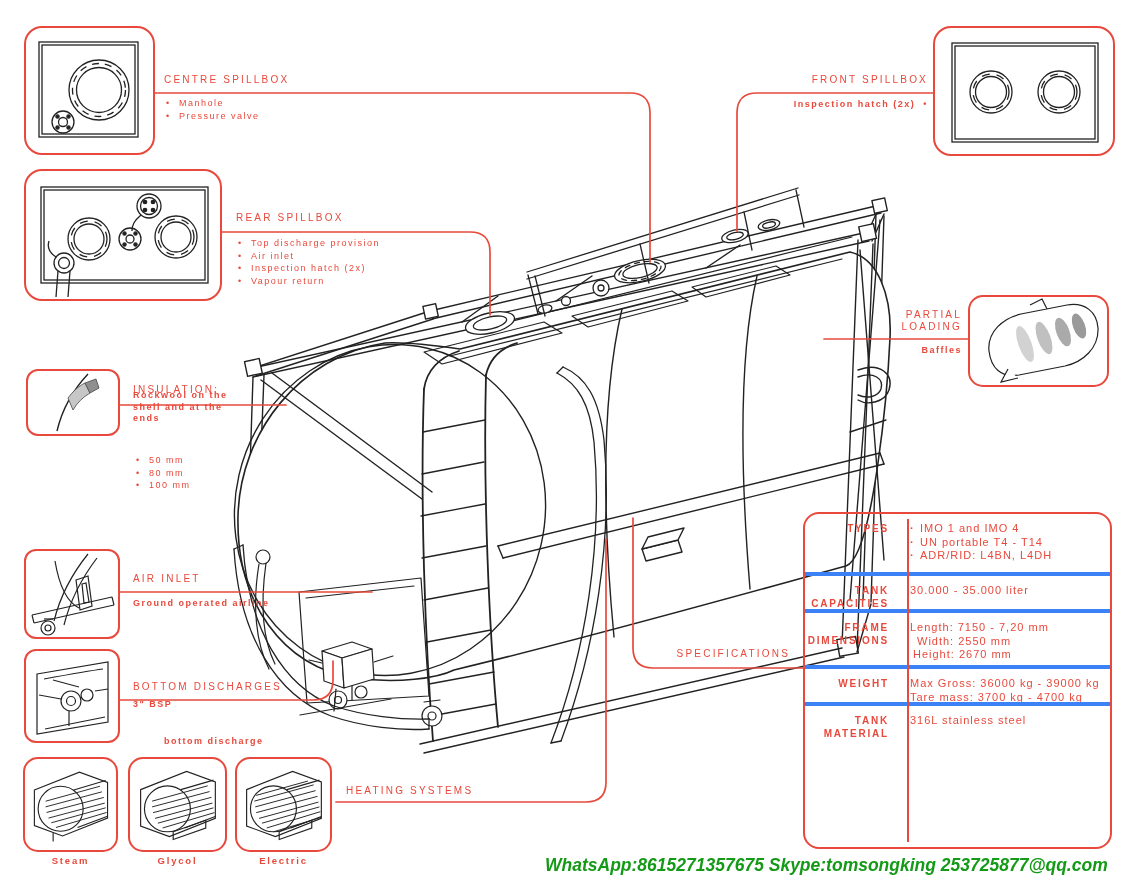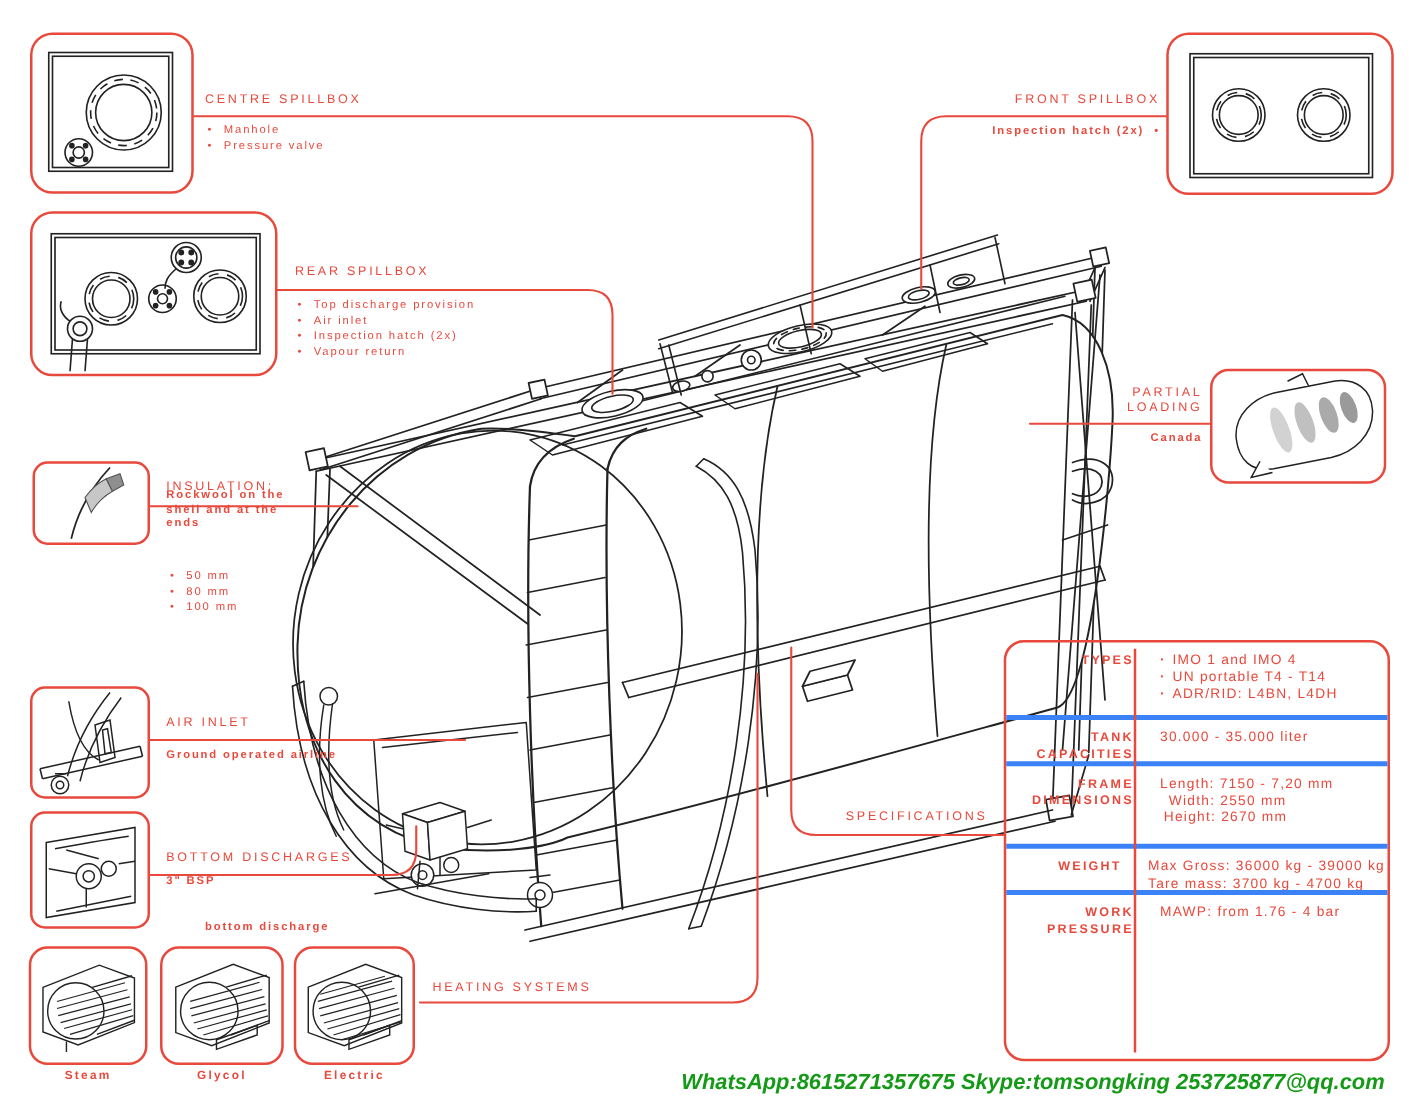--- a/index.html
+++ b/index.html
@@ -15,21 +15,21 @@
   ul.bullets{list-style:none;margin:0;padding:0;color:#e8493c;font-size:9px;font-weight:normal;letter-spacing:1.5px;}
   ul.bullets li{position:relative;padding-left:13px;line-height:12.6px;white-space:nowrap;}
   ul.bullets li::before{content:"\2022";position:absolute;left:0;top:0;}
   .dot-after::after{content:"\00a0\00a0\2022";}
   
   .rbox{position:absolute;border:2px solid #e8493c;border-radius:15px;background:#ffffff;box-sizing:border-box;}
   
   #spec-table{position:absolute;left:803px;top:512px;width:309px;height:337px;border:2px solid #e8493c;
               border-radius:16px;box-sizing:border-box;display:flex;flex-direction:column;}
   #spec-table .vline{position:absolute;left:102px;top:5px;bottom:5px;width:2px;background:#e8493c;}
-  .srow{display:flex;box-sizing:border-box;padding-left:18px;}
+  .srow{display:flex;box-sizing:border-box;}
   .srow + .srow{border-top:4px solid #3b82f6;}
   .slabel{width:96px;box-sizing:border-box;padding:9px 12px 0 0;text-align:right;color:#e8493c;
           font-size:10px;font-weight:bold;letter-spacing:1.8px;line-height:12.5px;}
   .svals{flex:1;box-sizing:border-box;padding:8px 2px 0 9px;color:#e8493c;font-size:11px;font-weight:normal;
          letter-spacing:1px;line-height:13.5px;}
   .svals .vline-txt{white-space:nowrap;}
   ul.tbullets{list-style:none;margin:0;padding:0;}
   ul.tbullets li{position:relative;padding-left:10px;white-space:nowrap;}
   ul.tbullets li::before{content:"\00b7";position:absolute;left:0;top:0;font-weight:bold;}
   .two-col{display:flex;}
@@ -401,21 +401,21 @@
 
   <div class="abs co-title" style="left:133px;top:384px;">INSULATION:</div>
   <div class="abs co-body" style="left:133px;top:390px;width:104px;">Rockwool on the shell and at the ends</div>
   <ul class="bullets abs" style="left:136px;top:454px;">
     <li>50 mm</li>
     <li>80 mm</li>
     <li>100 mm</li>
   </ul>
 
   <div class="abs co-title wrap right" style="left:872px;top:309px;width:90px;">PARTIAL LOADING</div>
-  <div class="abs co-body right" style="left:872px;top:345px;width:90px;">Canada</div>
+  <div class="abs co-body right" style="left:872px;top:345px;width:90px;">Baffles</div>
 
   <div class="abs co-title" style="left:133px;top:573px;">AIR INLET</div>
   <div class="abs co-body" style="left:133px;top:598px;white-space:nowrap;">Ground operated airline</div>
 
   <div class="abs co-title" style="left:133px;top:681px;">BOTTOM DISCHARGES</div>
   <div class="abs co-body" style="left:133px;top:699px;white-space:nowrap;">3" BSP</div>
   <div class="abs co-body" style="left:133px;top:736px;white-space:nowrap;padding-left:31px;">bottom discharge</div>
 
   <div class="abs co-title" style="left:346px;top:785px;">HEATING SYSTEMS</div>
   <div class="variant-label" style="left:23px;top:855px;width:95px;">Steam</div>
@@ -439,41 +439,41 @@
     </div>
 
     <div class="srow" style="height:37px;">
       <div class="slabel">TANK CAPACITIES</div>
       <div class="svals">
           <div class="vline-txt">30.000 - 35.000 liter</div>
         </div>
     </div>
 
 
-    <div class="srow" style="height:66px;">
+    <div class="srow" style="height:56px;">
       <div class="slabel">FRAME DIMENSIONS</div>
       <div class="svals">
         <div class="vline-txt">Length: 7150 - 7,20 mm</div>
         <div class="vline-txt fd-l2">Width: 2550 mm</div>
         <div class="vline-txt fd-l3">Height: 2670 mm</div>
       </div>
     </div>
 
     <div class="srow" style="height:37px;">
       <div class="slabel">WEIGHT</div>
       <div class="svals">
         <div class="vline-txt">Max Gross: 36000 kg - 39000 kg</div>
         <div class="vline-txt">Tare mass: 3700 kg - 4700 kg</div>
       </div>
     </div>
 
-
-    <div class="srow" style="height:42px;">
-      <div class="slabel">WORK PRESSURE</div>
+    <div class="srow" style="height:43px;">
+      <div class="slabel">TANK MATERIAL</div>
       <div class="svals">
-          <div class="vline-txt">MAWP: from 1.76 - 4 bar</div>
+          <div class="vline-txt">316L stainless steel</div>
         </div>
     </div>
+
   </div>
 
   <div id="footer-contact">WhatsApp:8615271357675  Skype:tomsongking 253725877@qq.com</div>
 
 </div>
 
 </body></html>

